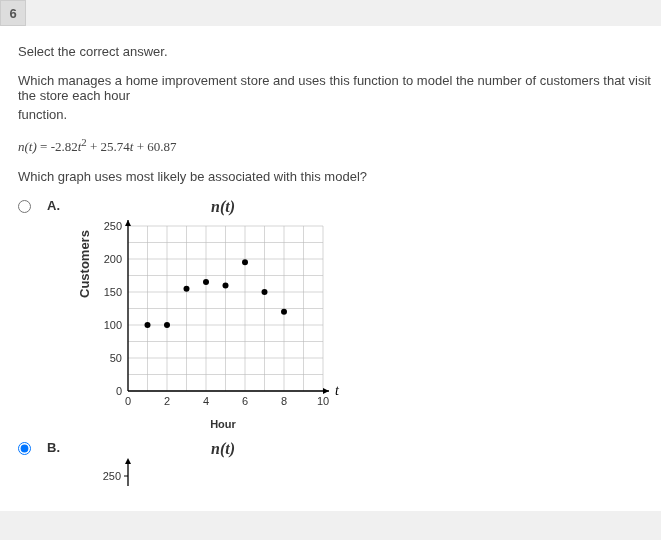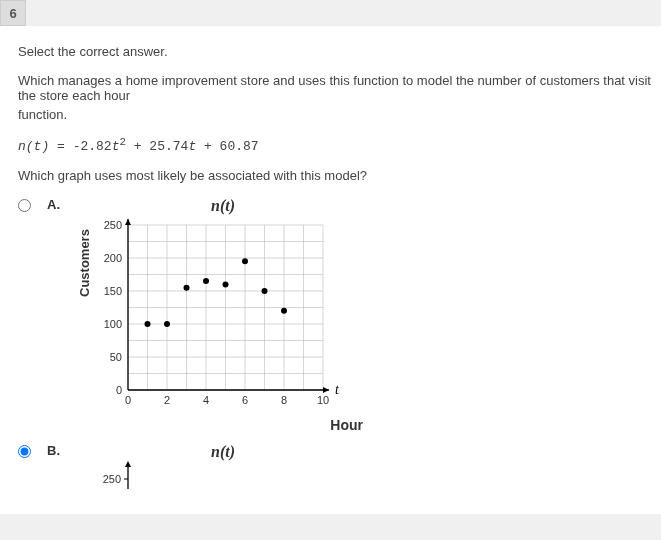--- a/index.html
+++ b/index.html
@@ -1,31 +1,31 @@
 <!DOCTYPE html>
 <html><head>
 <meta charset="utf-8">
 <style>
   * { box-sizing: border-box; margin: 0; padding: 0; }
   body { font-family: Arial, sans-serif; font-size: 13px; color: #333; background: #f0f0f0; width: 661px; height: 540px; overflow: hidden; }
   .qnum { background: #ddd; width: 26px; height: 26px; display: flex; align-items: center; justify-content: center; font-weight: bold; color: #555; border: 1px solid #ccc; }
   .content { background: #fff; padding: 18px 0 15px 18px; }
   .line { margin-bottom: 14px; color: #444; }
-  .formula { font-family: Liberation Mono, monospace; font-style: italic; }
+  .formula { font-family: Liberation Serif, serif; font-style: italic; }
   .formula .up { font-style: normal; }
   .options { margin-top: 12px; }
   .opt { display: flex; align-items: flex-start; gap: 16px; margin-bottom: 10px; }
   .optletter { font-weight: bold; width: 20px; }
   input[type=radio] { margin-top: 2px; }
   .axis-label { font-family: 'Times New Roman', serif; font-style: italic; font-weight: bold; font-size: 16px; }
   .chart-wrap { position: relative; width: 280px; }
   .chart-title { text-align: center; }
   svg { display:block; }
   .ylab { position: absolute; left: -6px; top: 100px; transform: rotate(-90deg); transform-origin: left top; font-weight: bold; font-size: 13px; }
-  .xlab { text-align: right; font-weight: bold; font-size: 14px; margin-top: 2px; }
+  .xlab { text-align: center; font-weight: bold; font-size: 11px; margin-top: 2px; }
 </style>
 </head>
 <body>
 
 <div class="qnum">6</div>
 
 <div class="content">
 
   <div class="line">Select the correct answer.</div>
 

